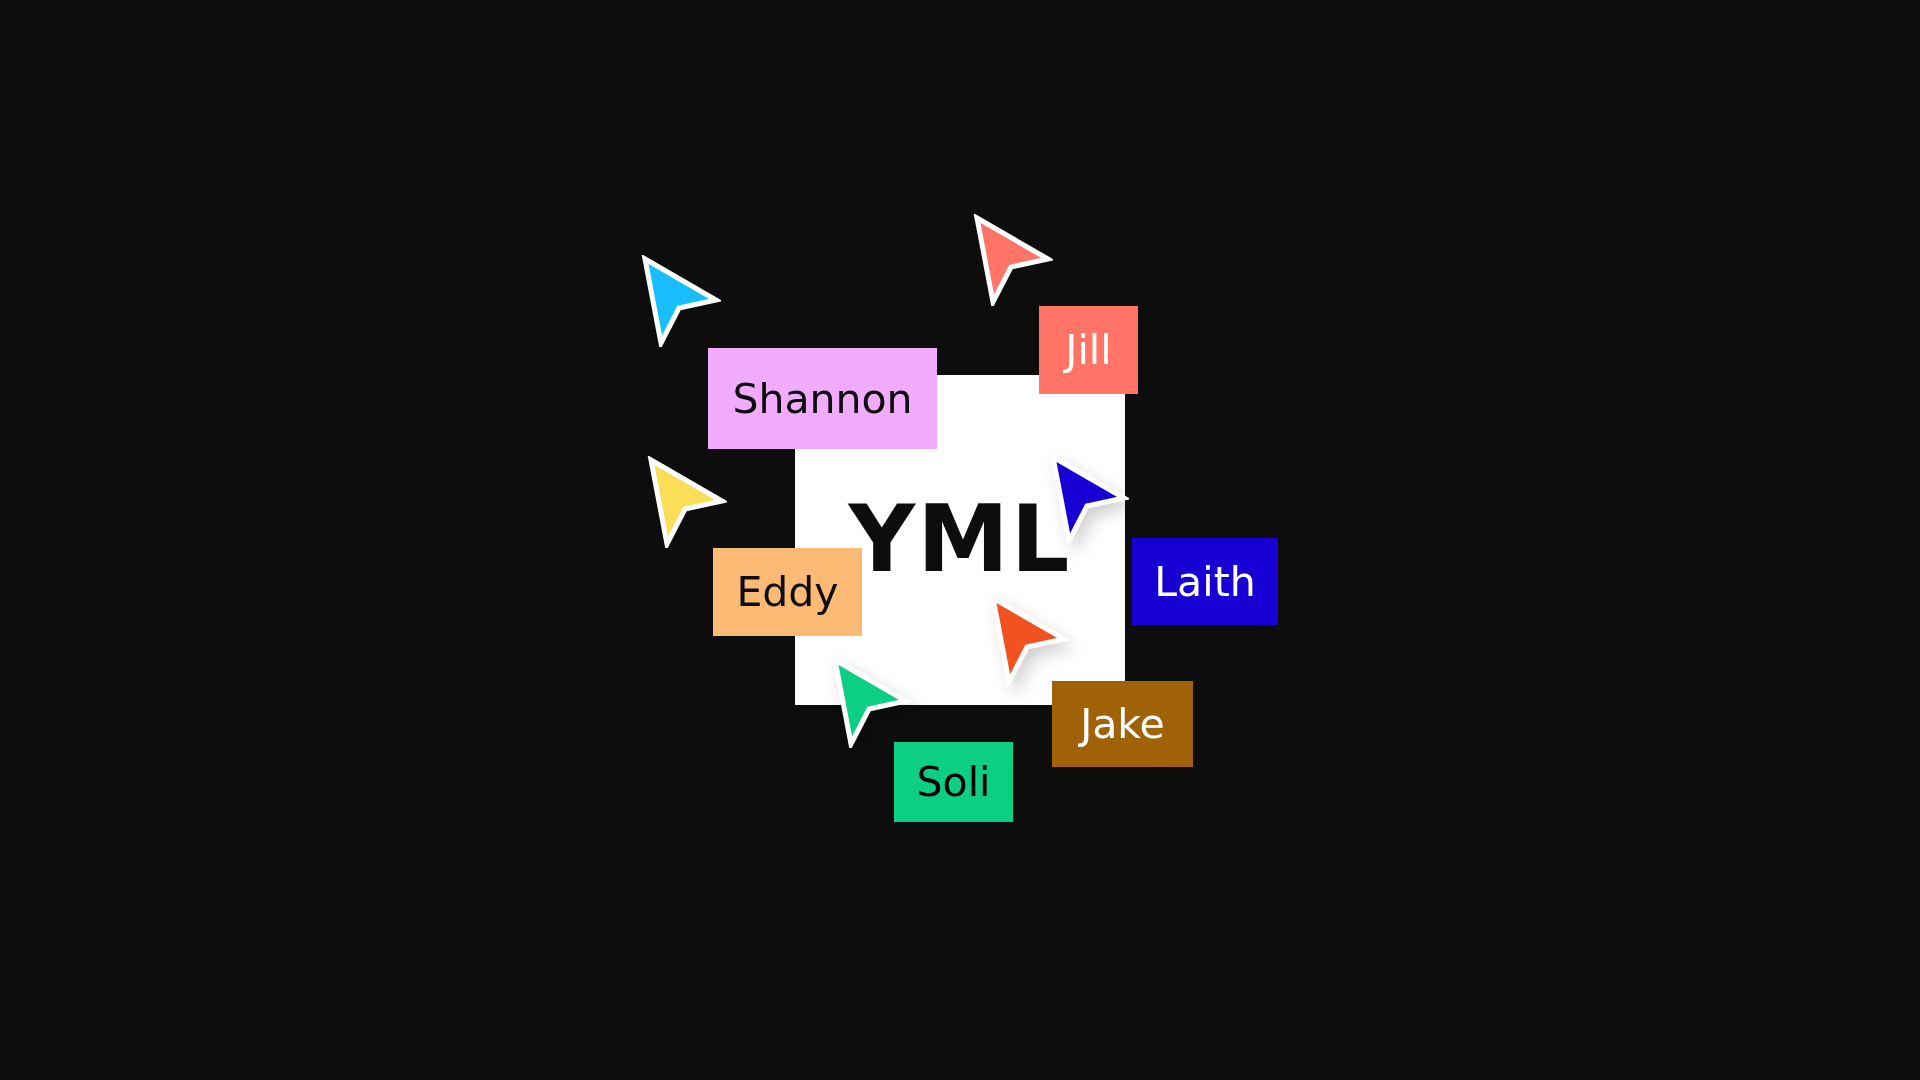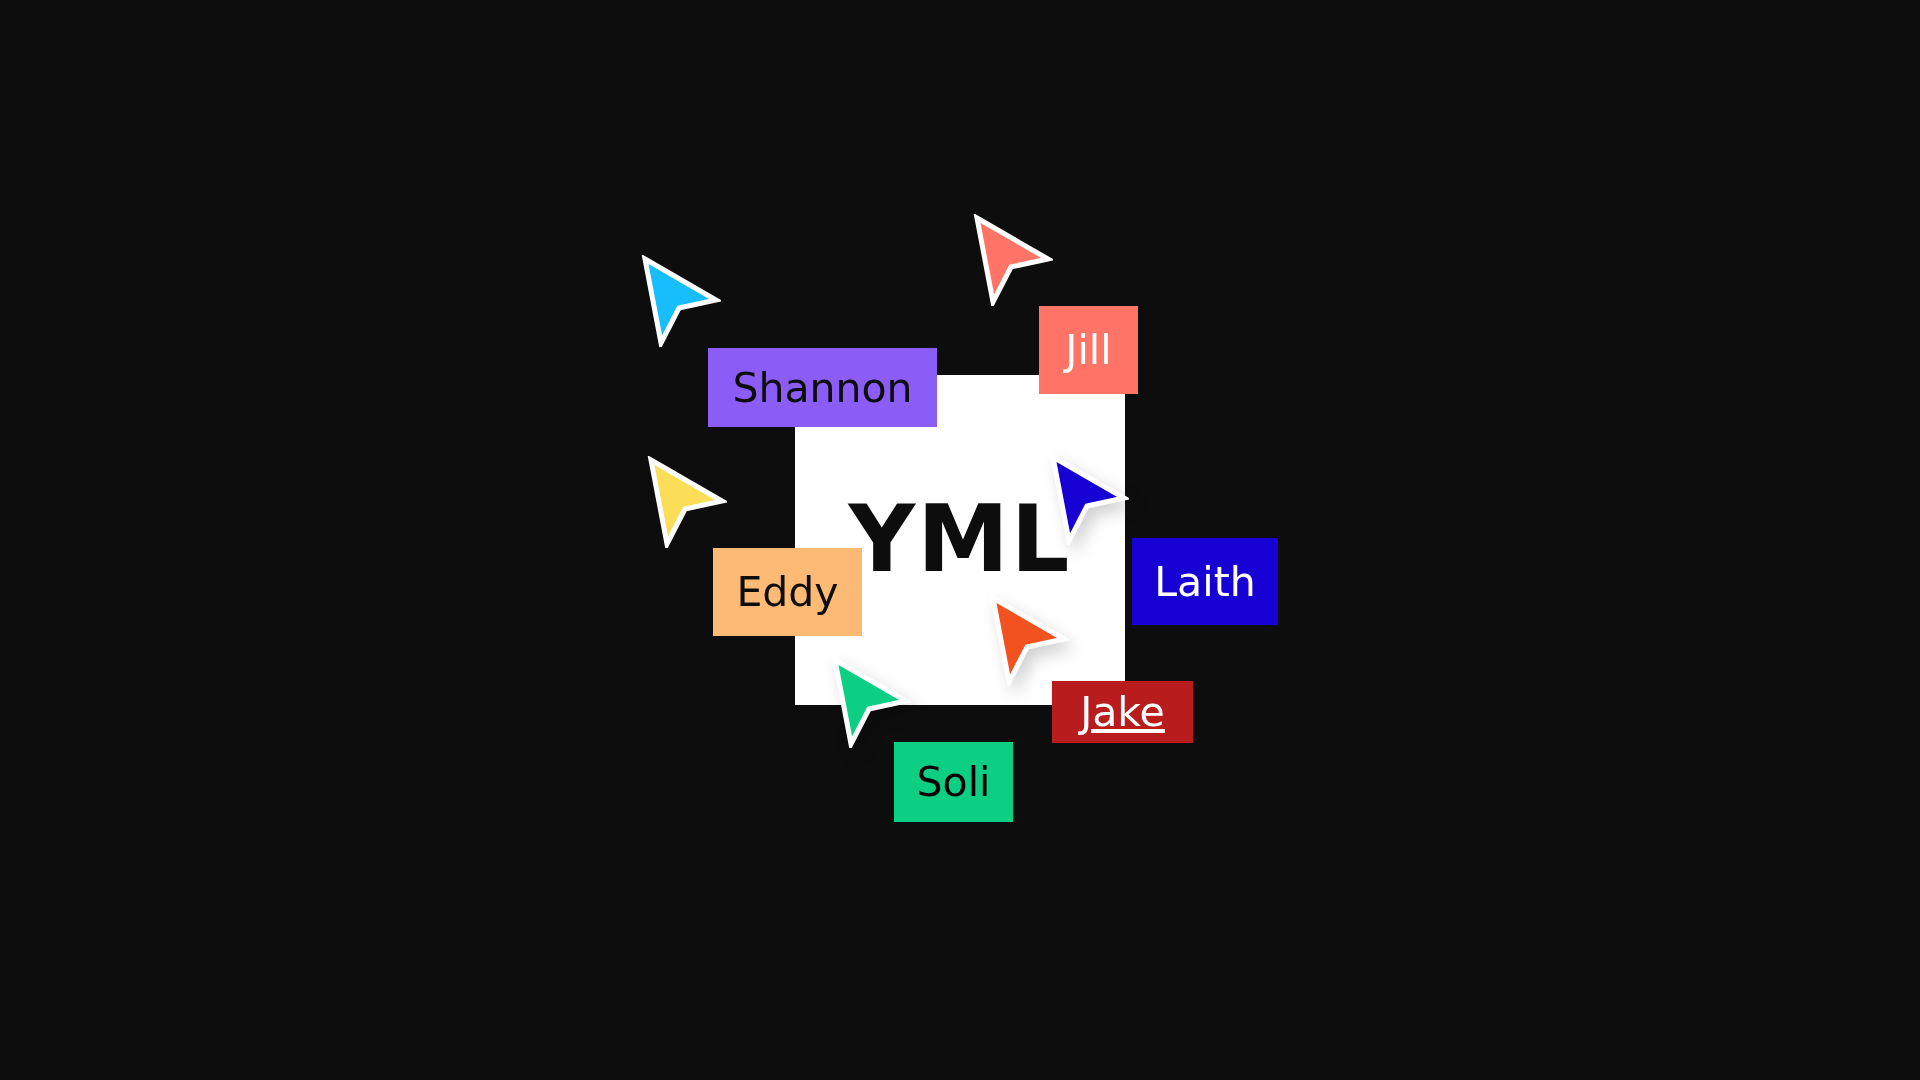--- a/index.html
+++ b/index.html
@@ -55,30 +55,30 @@
 <svg class="cursor shadowed" style="left:1049px; top:453px;" viewBox="0 0 80 92">
   <polygon points="4,4 75,45 38,53 20,88" fill="#1700d4" stroke="#ffffff" stroke-width="5"></polygon>
 </svg>
 <svg class="cursor shadowed" style="left:989px; top:594px;" viewBox="0 0 80 92">
   <polygon points="4,4 75,45 38,53 20,88" fill="#f25120" stroke="#ffffff" stroke-width="5"></polygon>
 </svg>
 <svg class="cursor shadowed" style="left:831px; top:656px;" viewBox="0 0 80 92">
   <polygon points="4,4 75,45 38,53 20,88" fill="#0ccf83" stroke="#ffffff" stroke-width="5"></polygon>
 </svg>
 
-<div class="tag" style="left:708px; top:348px; width:229px; height:79px; background:#8b5cf6; color:#0d0d0d;">
+<div class="tag" style="left:708px; top:348px; width:229px; height:101px; background:#f0abfc; color:#0d0d0d;">
   <span>Shannon</span>
 </div>
 <div class="tag" style="left:1039px; top:306px; width:99px; height:88px; background:#ff7466; color:#ffffff;">
   <span>Jill</span>
 </div>
 <div class="tag" style="left:1132px; top:538px; width:146px; height:87px; background:#1700d4; color:#ffffff;">
   <span>Laith</span>
 </div>
 <div class="tag" style="left:713px; top:548px; width:149px; height:88px; background:#fdba74; color:#0d0d0d;">
   <span>Eddy</span>
 </div>
-<div class="tag" style="left:1052px; top:681px; width:141px; height:62px; background:#b91c1c; color:#ffffff;text-decoration:underline;">
+<div class="tag" style="left:1052px; top:681px; width:141px; height:86px; background:#a16207; color:#ffffff;">
   <span>Jake</span>
 </div>
 <div class="tag" style="left:894px; top:742px; width:119px; height:80px; background:#0ccf83; color:#000000;">
   <span>Soli</span>
 </div>
 
 </body></html>

